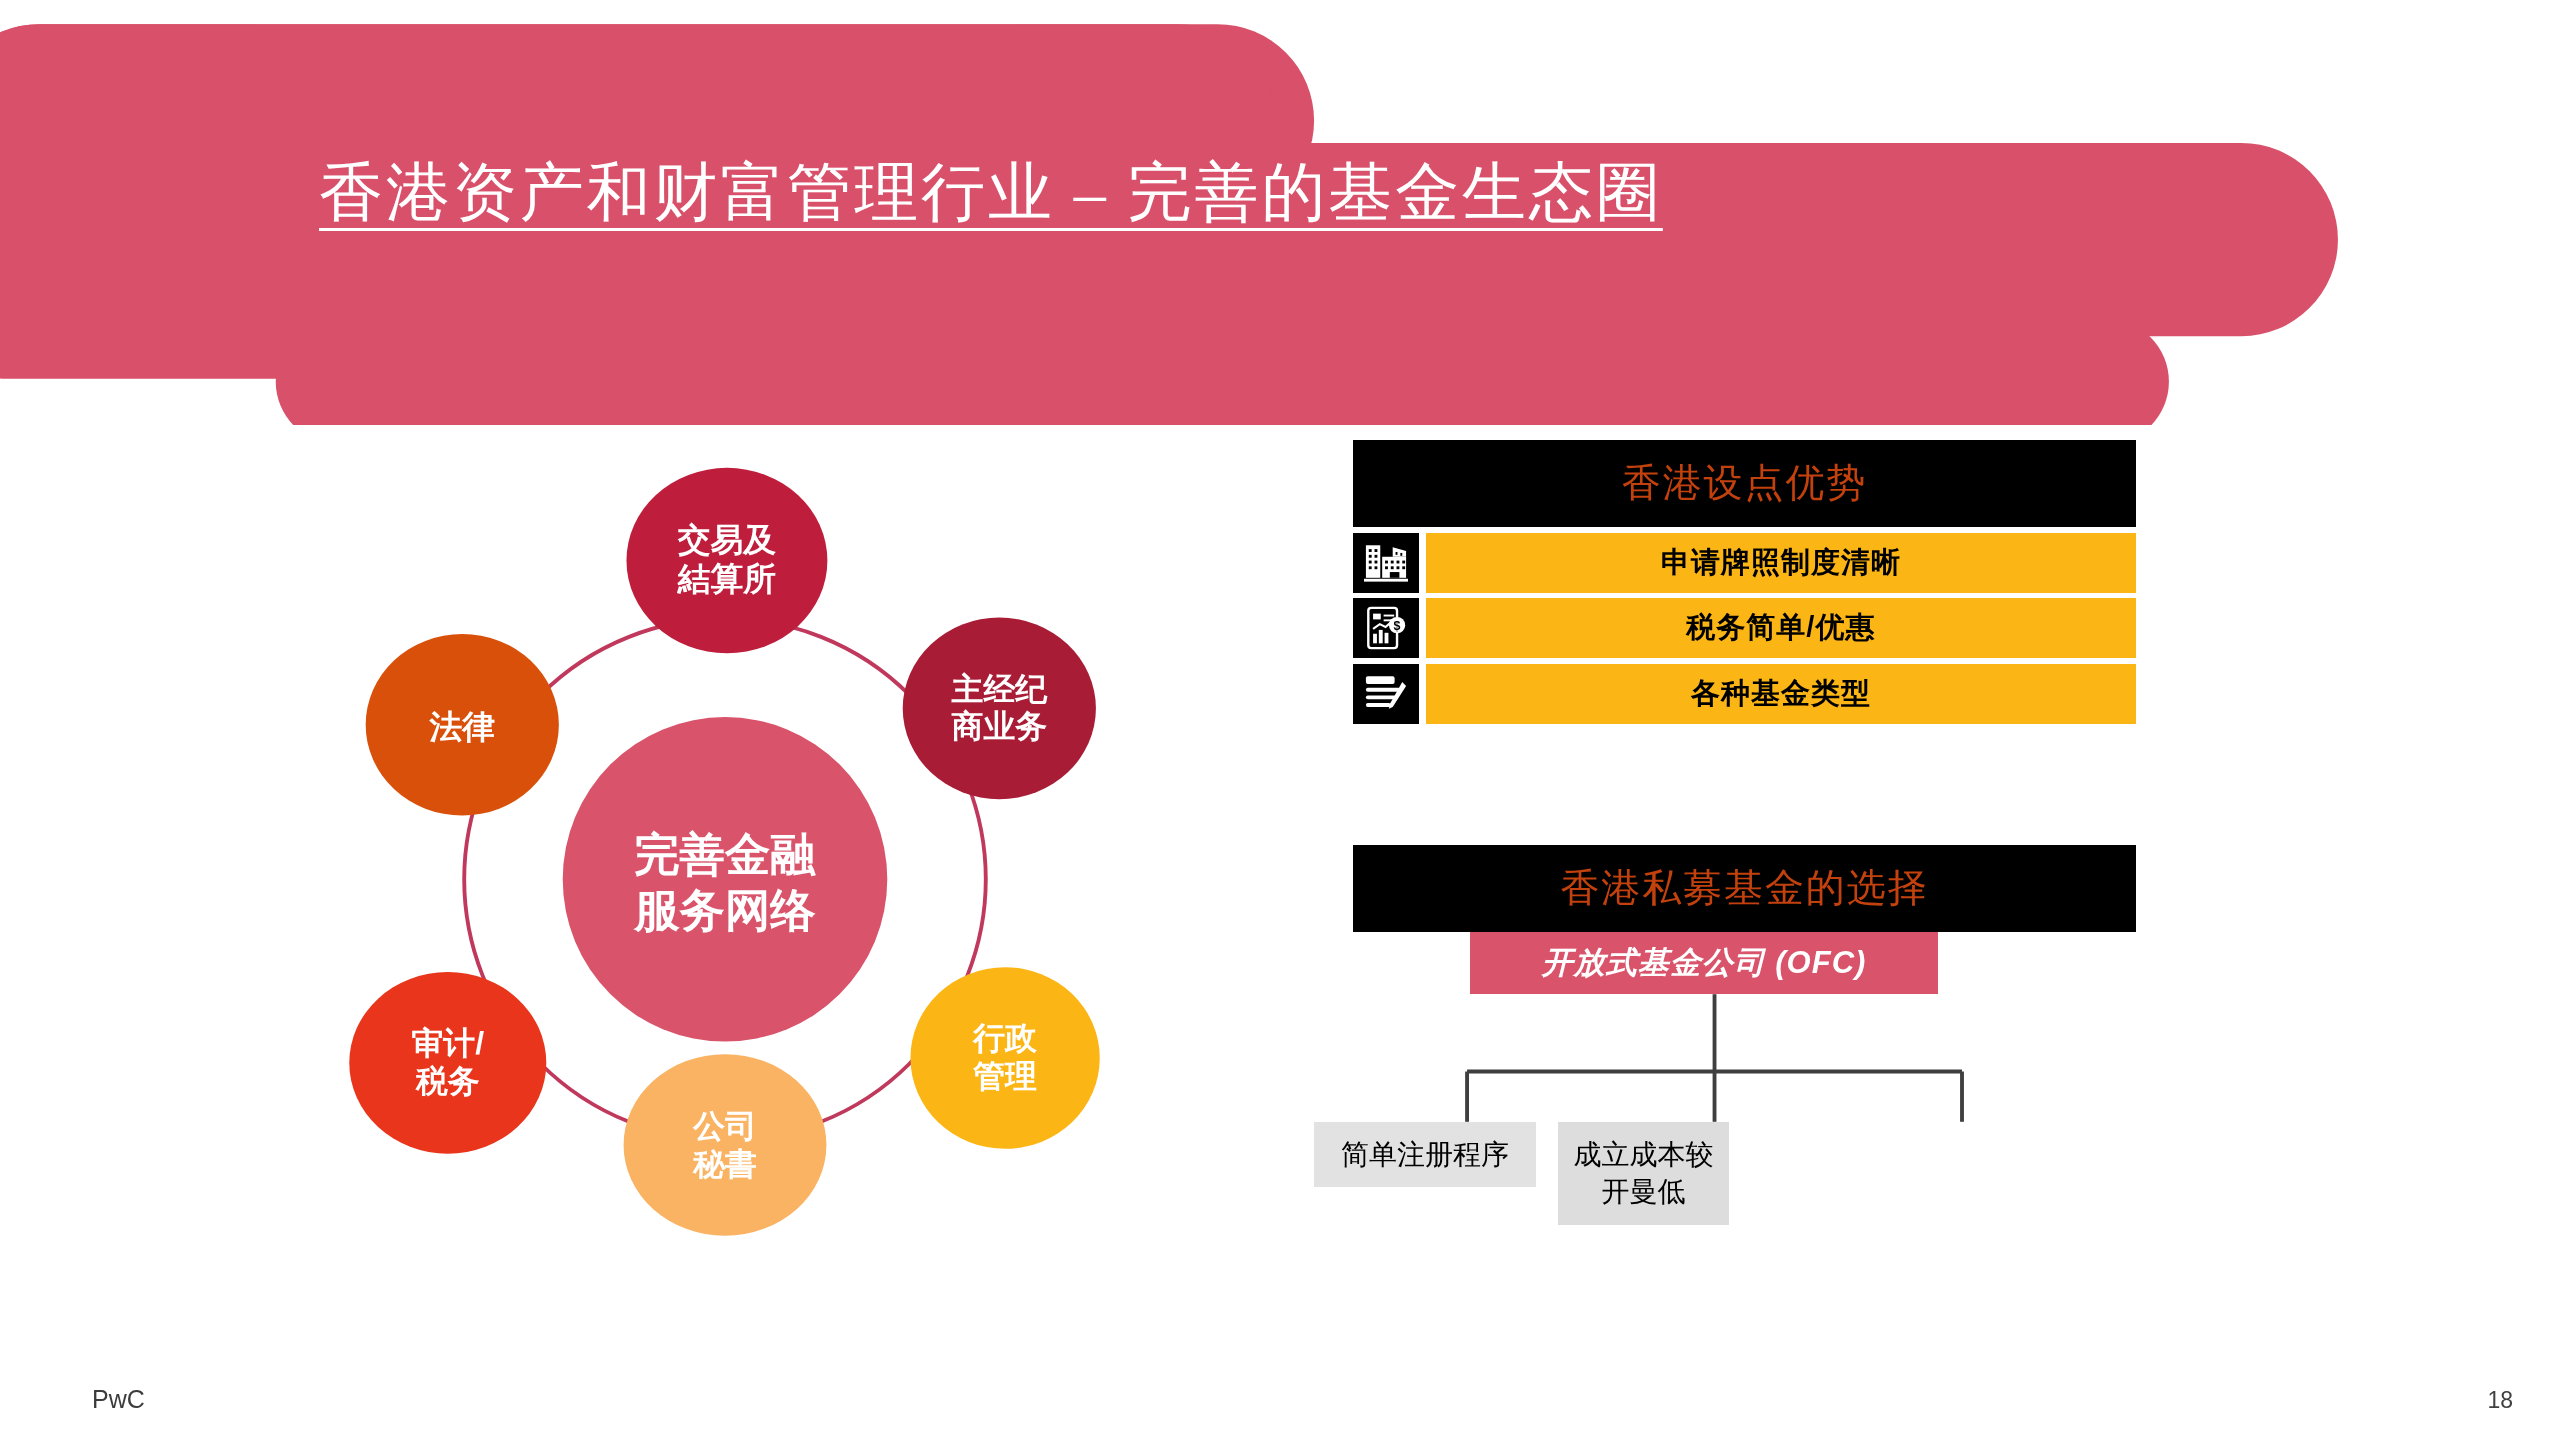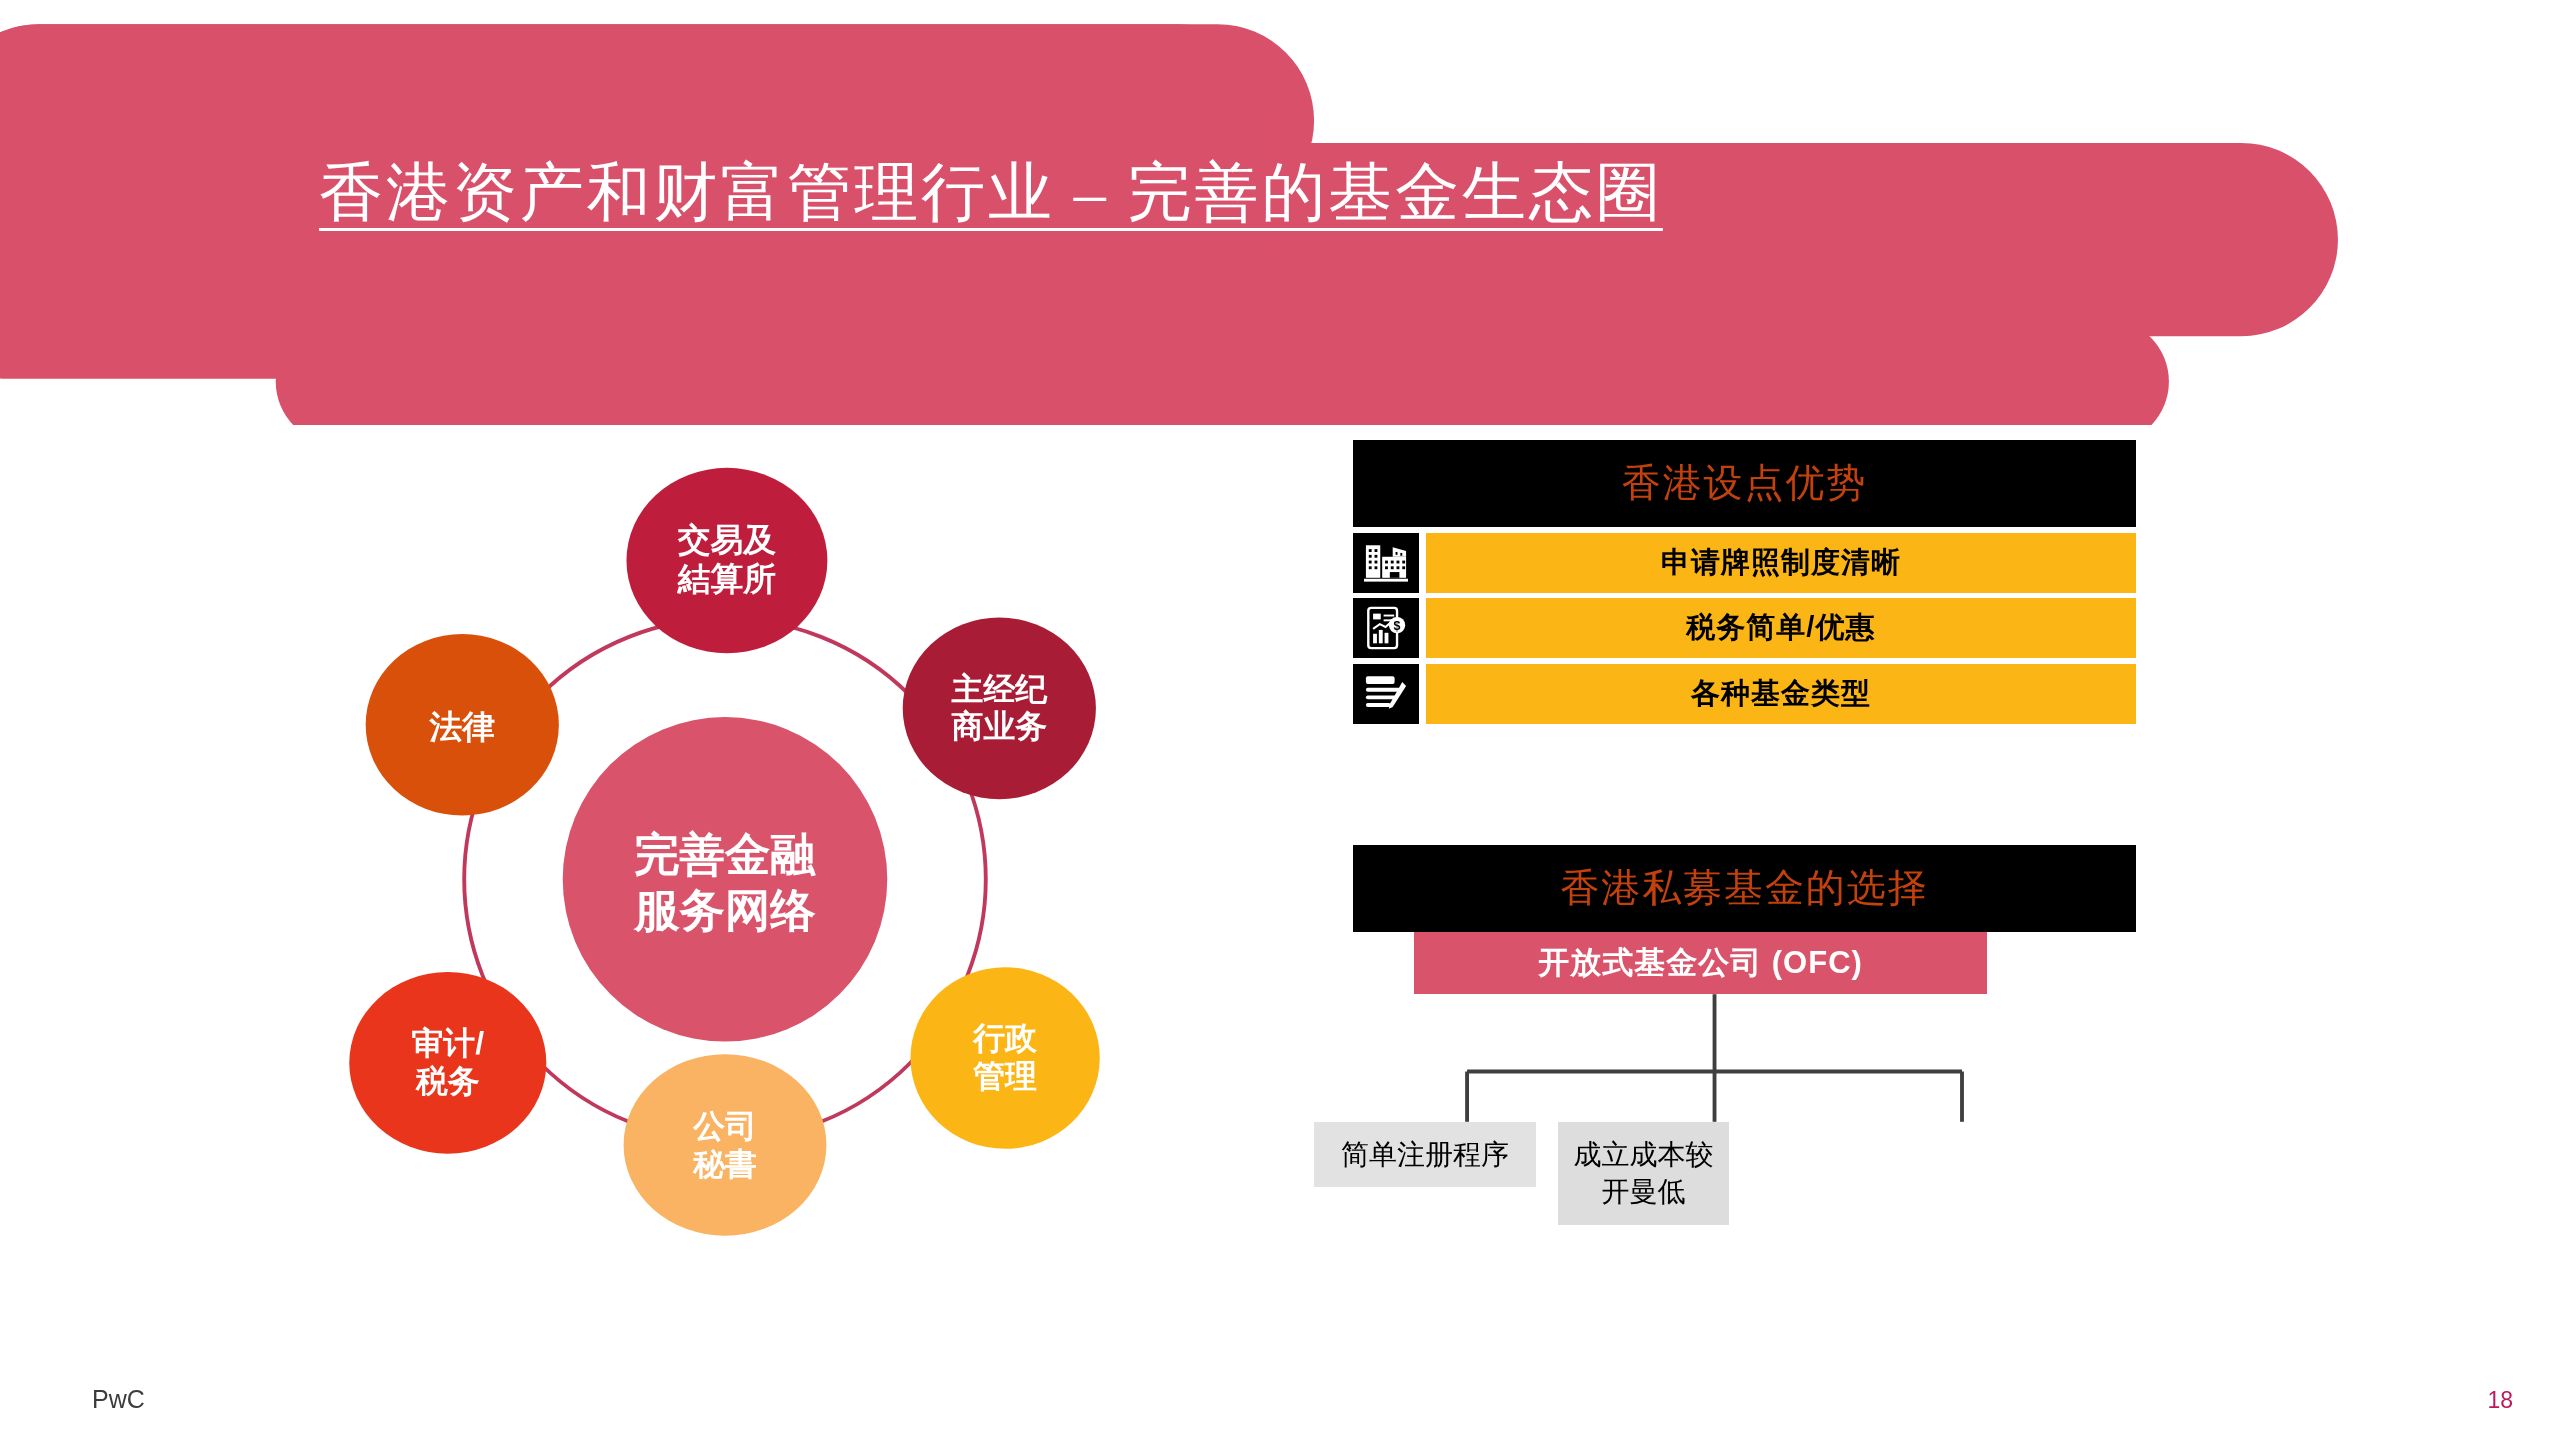--- a/index.html
+++ b/index.html
@@ -104,29 +104,30 @@
     font-size: 29px;
     letter-spacing: 1px;
   }
 
   
   #fund-panel {
     width: 783px;
     margin-top: 121px;
   }
   .fund-bar {
-    width: 573px;
-    margin-left: 61px;
+    width: 468px;
+    margin-left: 117px;
     height: 62px;
     display: flex;
     align-items: center;
     justify-content: center;
     font-size: 31px;
     font-weight: bold;
     letter-spacing: 1px;
+    font-style: italic;
   }
   #fund-ofc { background: #D9536B; color: #ffffff; }
   #fund-lpf { background: #FBB615; color: #000000; }
 
   #fund-connectors {
     position: relative;
     width: 783px;
     height: 128px;
   }
   #fund-connectors svg { display: block; }
@@ -157,21 +158,21 @@
     left: 92px;
     bottom: 35px;
     font-size: 25px;
     color: #3C3C3C;
   }
   #footer-page-number {
     position: absolute;
     right: 63px;
     bottom: 35px;
     font-size: 23px;
-    color: #be185d;
+    color: #404040;
   }
 </style>
 </head>
 <body>
 
 <div id="header-banner">
   <svg width="2576" height="425" viewBox="0 0 2666 440" xmlns="http://www.w3.org/2000/svg">
     <g fill="#D9506A">
 
       <rect x="-60" y="25" width="1420" height="200" rx="100" ry="100"></rect>

